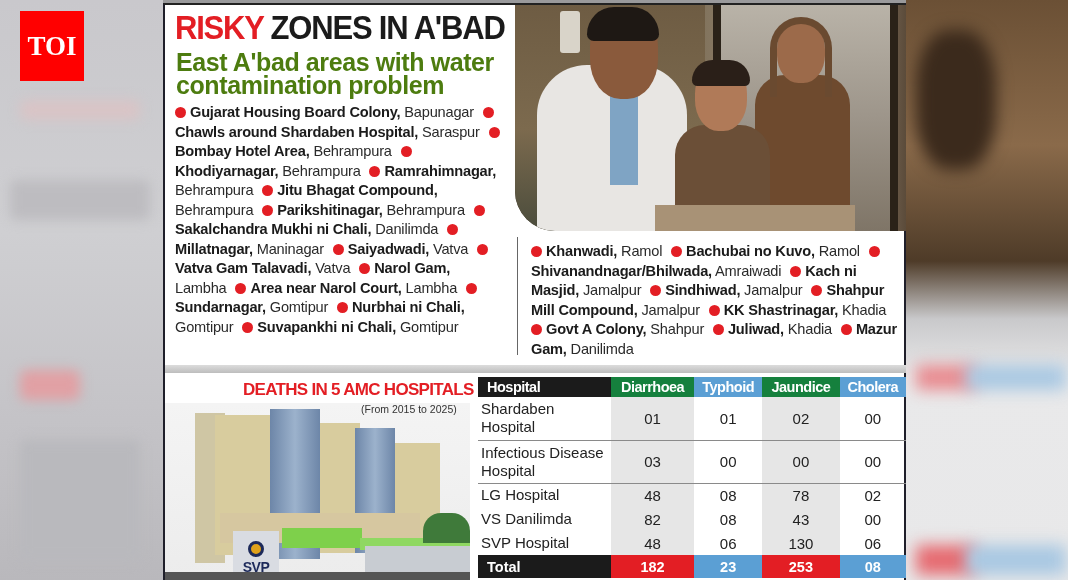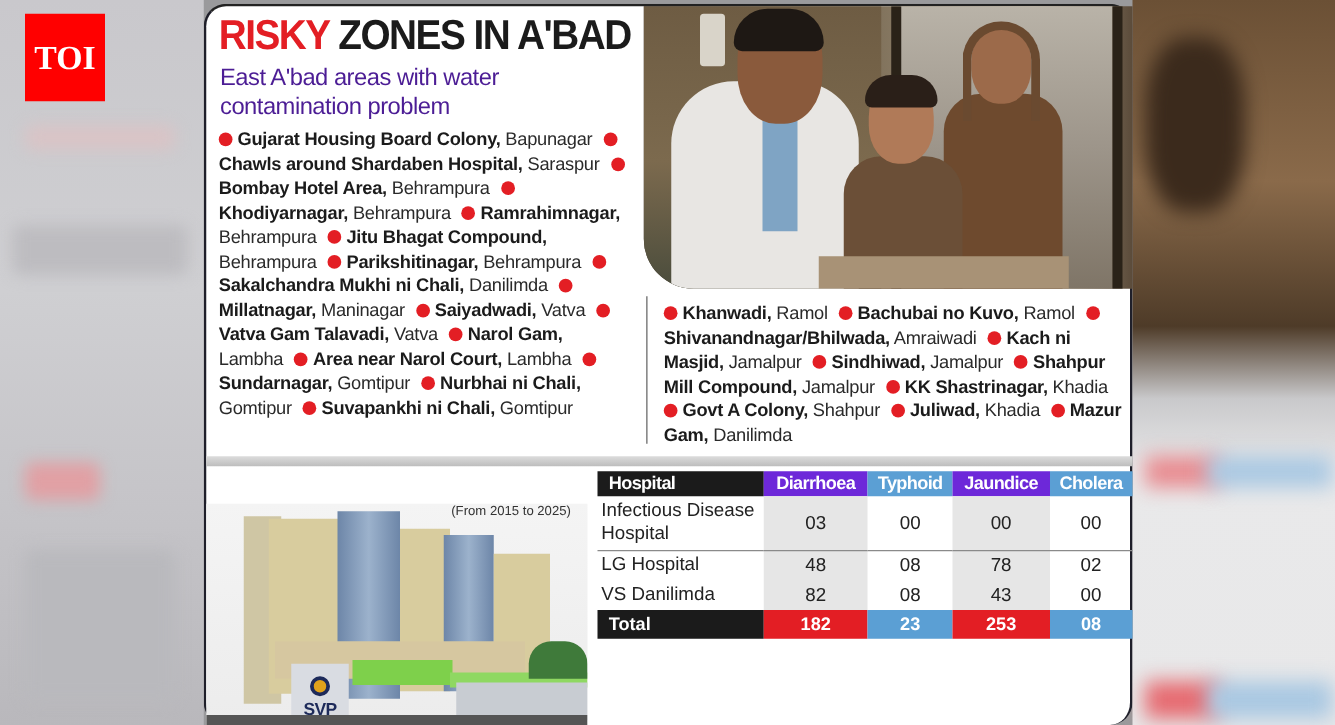--- a/index.html
+++ b/index.html
@@ -27,33 +27,33 @@
     background: #ff0000; color: #fff;
     display: flex; align-items: center; justify-content: center;
     font-family: "Liberation Serif", serif; font-weight: bold; font-size: 27px;
     letter-spacing: 0px;
   }
 
   
   .card {
     position: absolute; left: 163px; top: 3px; width: 743px; height: 577px;
     background: #ffffff;
-    border-left: 2px solid #1f1f2a; border-right: 2px solid #1f1f2a; border-top: 2px solid #222; border-radius: 18px;
+    border-left: 2px solid #1f1f2a; border-right: 2px solid #1f1f2a; border-top: 2px solid #222;
   }
   .top { position: absolute; left: 0; top: 0; width: 741px; height: 362px; }
   .title {
     position: absolute; left: 10px; top: 4px;
     font-family: "Liberation Sans", sans-serif; font-weight: bold;
     font-size: 31px; letter-spacing: -1.2px; color: #1b1b1b;
     transform: scaleY(1.08); transform-origin: left top;
   }
   .title .red { color: #e31e24; }
   .subtitle {
     position: absolute; left: 11px; top: 46px; width: 320px;
-    font-weight: normal; font-size: 19px; line-height: 23px; color: #4c1d95;
+    font-weight: bold; font-size: 25px; line-height: 23px; color: #4d7c0f;
     letter-spacing: -0.4px;
   }
   .zones {
     position: absolute; font-size: 14.6px; line-height: 19.5px; color: #2a2a2a;
     letter-spacing: -0.2px;
   }
   .zones.left { left: 10px; top: 98px; width: 335px; }
   .zones.right { left: 366px; top: 237px; width: 372px; }
   .zone { display: inline; }
   .zone .dot {
@@ -118,21 +118,21 @@
 
   table.deaths {
     position: absolute; left: 313px; top: 4px; width: 428px; border-collapse: collapse;
     font-size: 15px; color: #222;
   }
   table.deaths th {
     height: 20px; font-weight: bold; color: #fff; font-size: 14.5px; letter-spacing: -0.5px;
     text-align: center;
   }
   table.deaths th.h-hosp { background: #1b1b1b; text-align: left; padding-left: 9px; width: 133px; }
-  table.deaths th.red, table.deaths td.redc { background: #6d28d9; }
+  table.deaths th.red, table.deaths td.redc { background: #15803d; }
   table.deaths th.blue, table.deaths td.bluec { background: #5b9fd4; }
   table.deaths td { text-align: center; border-bottom: 1px solid #8a8a8a; }
   table.deaths td.name { text-align: left; padding-left: 3px; line-height: 18px; }
   table.deaths td.shade { background: #e6e6e6; }
   table.deaths tr.tall td { height: 43px; }
   table.deaths tr.short td { height: 24px; border-bottom: none; }
   table.deaths tr.total td {
     height: 23px; color: #fff; font-weight: bold; font-size: 14.5px; border-bottom: none;
   }
   table.deaths tr.total td.name { background: #1b1b1b; padding-left: 9px; }
@@ -204,54 +204,69 @@
       <div class="green" style="left:117px;top:125px;width:80px;height:20px;"></div>
       <div class="green" style="left:195px;top:135px;width:110px;height:12px;background:#8fd862;"></div>
       <div class="wall" style="left:200px;top:143px;width:105px;height:30px;"></div>
       <div class="trees" style="left:258px;top:110px;width:47px;height:30px;"></div>
       <div class="svp-sign">
         <div class="emblem"></div>
         <div class="txt">SVP</div>
       </div>
       <div class="ground"></div>
     </div>
+    <div class="deaths-title">DEATHS IN 5 AMC HOSPITALS</div>
     <div class="deaths-sub">(From 2015 to 2025)</div>
 
     <table class="deaths">
       <thead>
         <tr>
           <th class="h-hosp">Hospital</th>
           <th class="red">Diarrhoea</th>
           <th class="blue">Typhoid</th>
           <th class="red">Jaundice</th>
           <th class="blue">Cholera</th>
         </tr>
       </thead>
       <tbody>
         <tr class="tall">
+          <td class="name">Shardaben Hospital</td>
+          <td class="shade">01</td>
+          <td>01</td>
+          <td class="shade">02</td>
+          <td>00</td>
+        </tr>
+        <tr class="tall">
           <td class="name">Infectious Disease Hospital</td>
           <td class="shade">03</td>
           <td>00</td>
           <td class="shade">00</td>
           <td>00</td>
         </tr>
         <tr class="short">
           <td class="name">LG Hospital</td>
           <td class="shade">48</td>
           <td>08</td>
           <td class="shade">78</td>
           <td>02</td>
         </tr>
         <tr class="short">
           <td class="name">VS Danilimda</td>
           <td class="shade">82</td>
           <td>08</td>
           <td class="shade">43</td>
           <td>00</td>
         </tr>
+        <tr class="short">
+          <td class="name">SVP Hospital</td>
+          <td class="shade">48</td>
+          <td>06</td>
+          <td class="shade">130</td>
+          <td>06</td>
+        </tr>
         <tr class="total">
           <td class="name">Total</td>
           <td class="redc">182</td>
           <td class="bluec">23</td>
           <td class="redc">253</td>
           <td class="bluec">08</td>
         </tr>
       </tbody>
     </table>
   </div>

